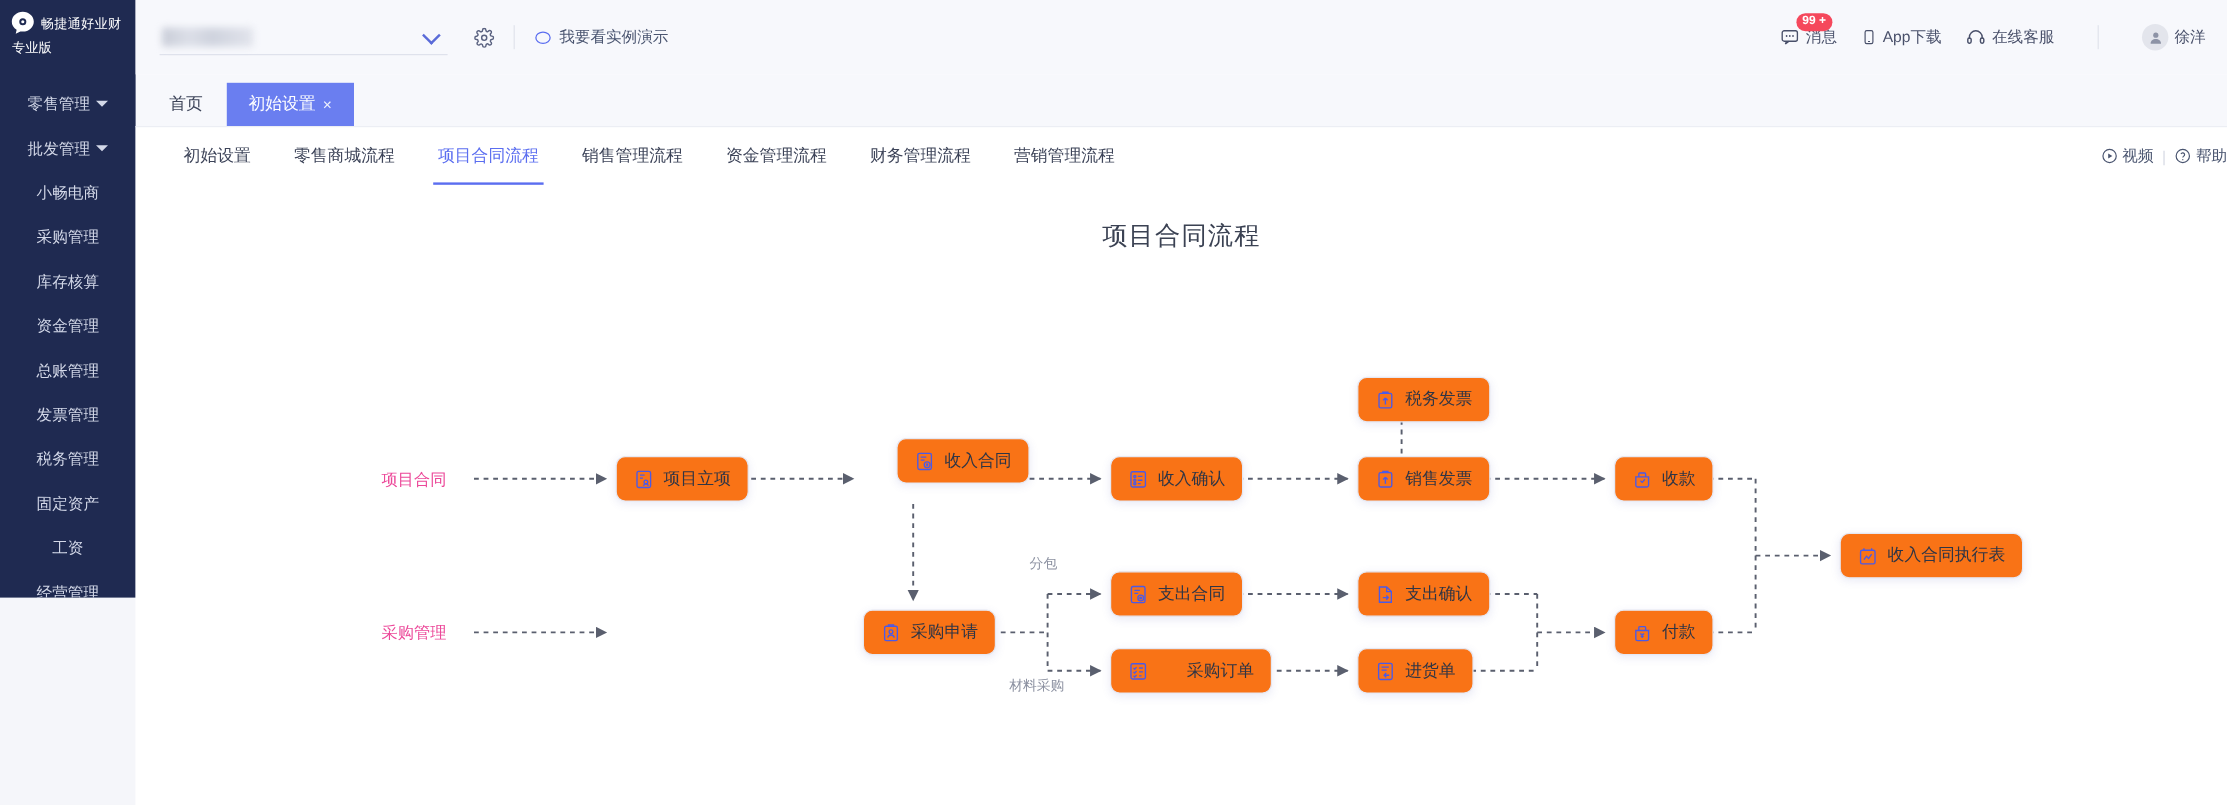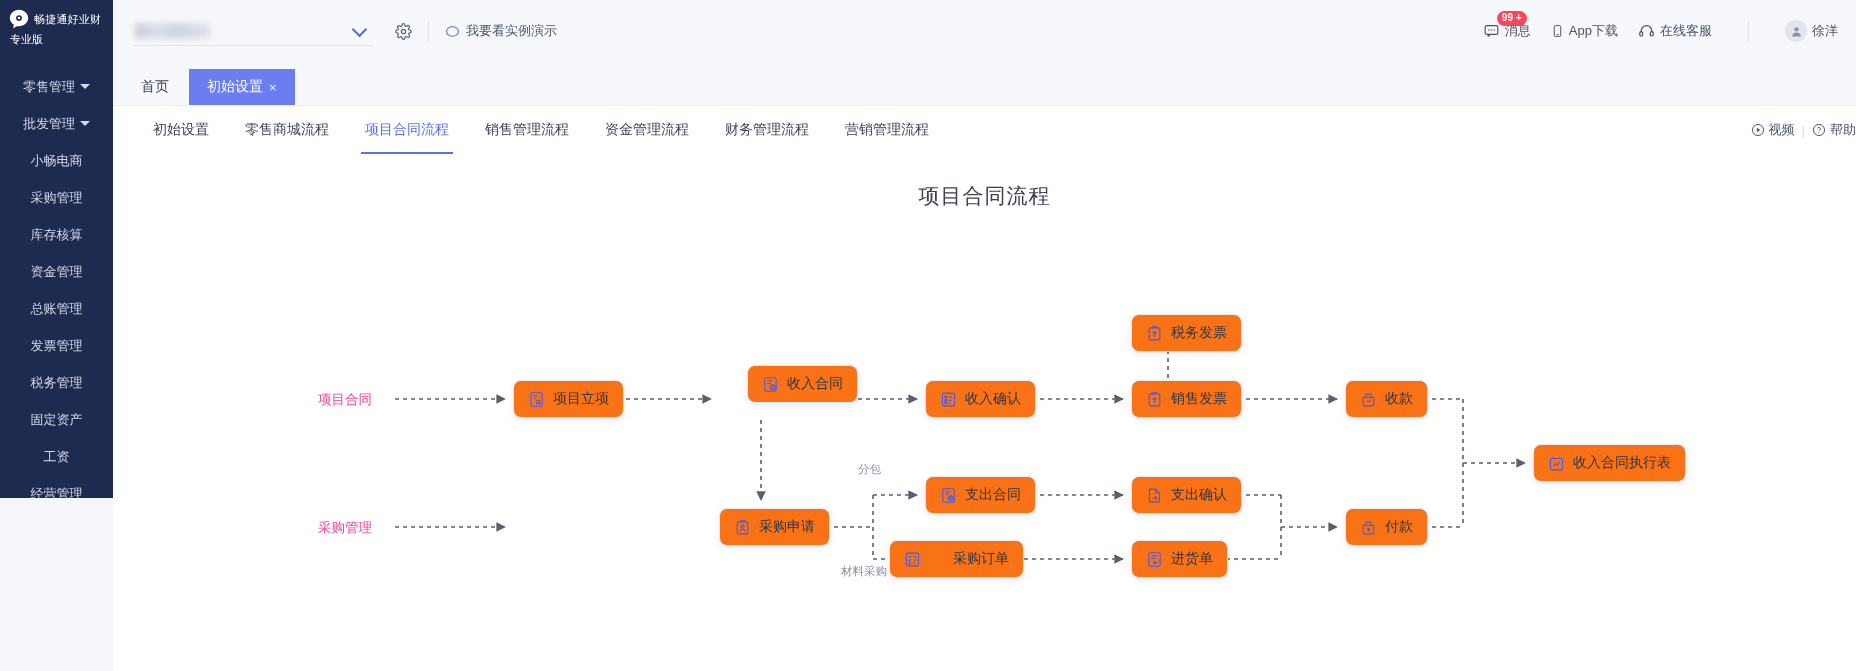--- a/index.html
+++ b/index.html
@@ -512,21 +512,21 @@
           <span class="nicon">
             <svg width="17" height="17" viewBox="0 0 24 24" fill="none" stroke="#4a5ae8" stroke-width="1.6">
               <path d="M5 3h8.5L19 8.5V21H5z"></path>
               <path d="M13.5 3v5.5H19"></path>
               <path d="M9 15.5h6M13 13l2.4 2.5L13 18"></path>
             </svg>
           </span>
           <span>支出确认</span>
         </div>
 
-        <div class="node" style="left:776px; top:326px;gap:32px;">
+        <div class="node" style="left:812px; top:326px;gap:32px;">
           <span class="nicon">
             <svg width="17" height="17" viewBox="0 0 24 24" fill="none" stroke="#4a5ae8" stroke-width="1.6">
               <rect x="3.5" y="3" width="17" height="18" rx="2"></rect>
               <path d="M6.5 8l1.4 1.4 2.2-2.4"></path>
                 <line x1="13" y1="8" x2="17.5" y2="8"></line>
               <path d="M6.5 12.6L7.9 14l2.2-2.4"></path>
                 <line x1="13" y1="12.6" x2="17.5" y2="12.6"></line>
               <path d="M6.5 17.2l1.4 1.4 2.2-2.4"></path>
                 <line x1="13" y1="17.2" x2="16" y2="17.2"></line>
             </svg>

